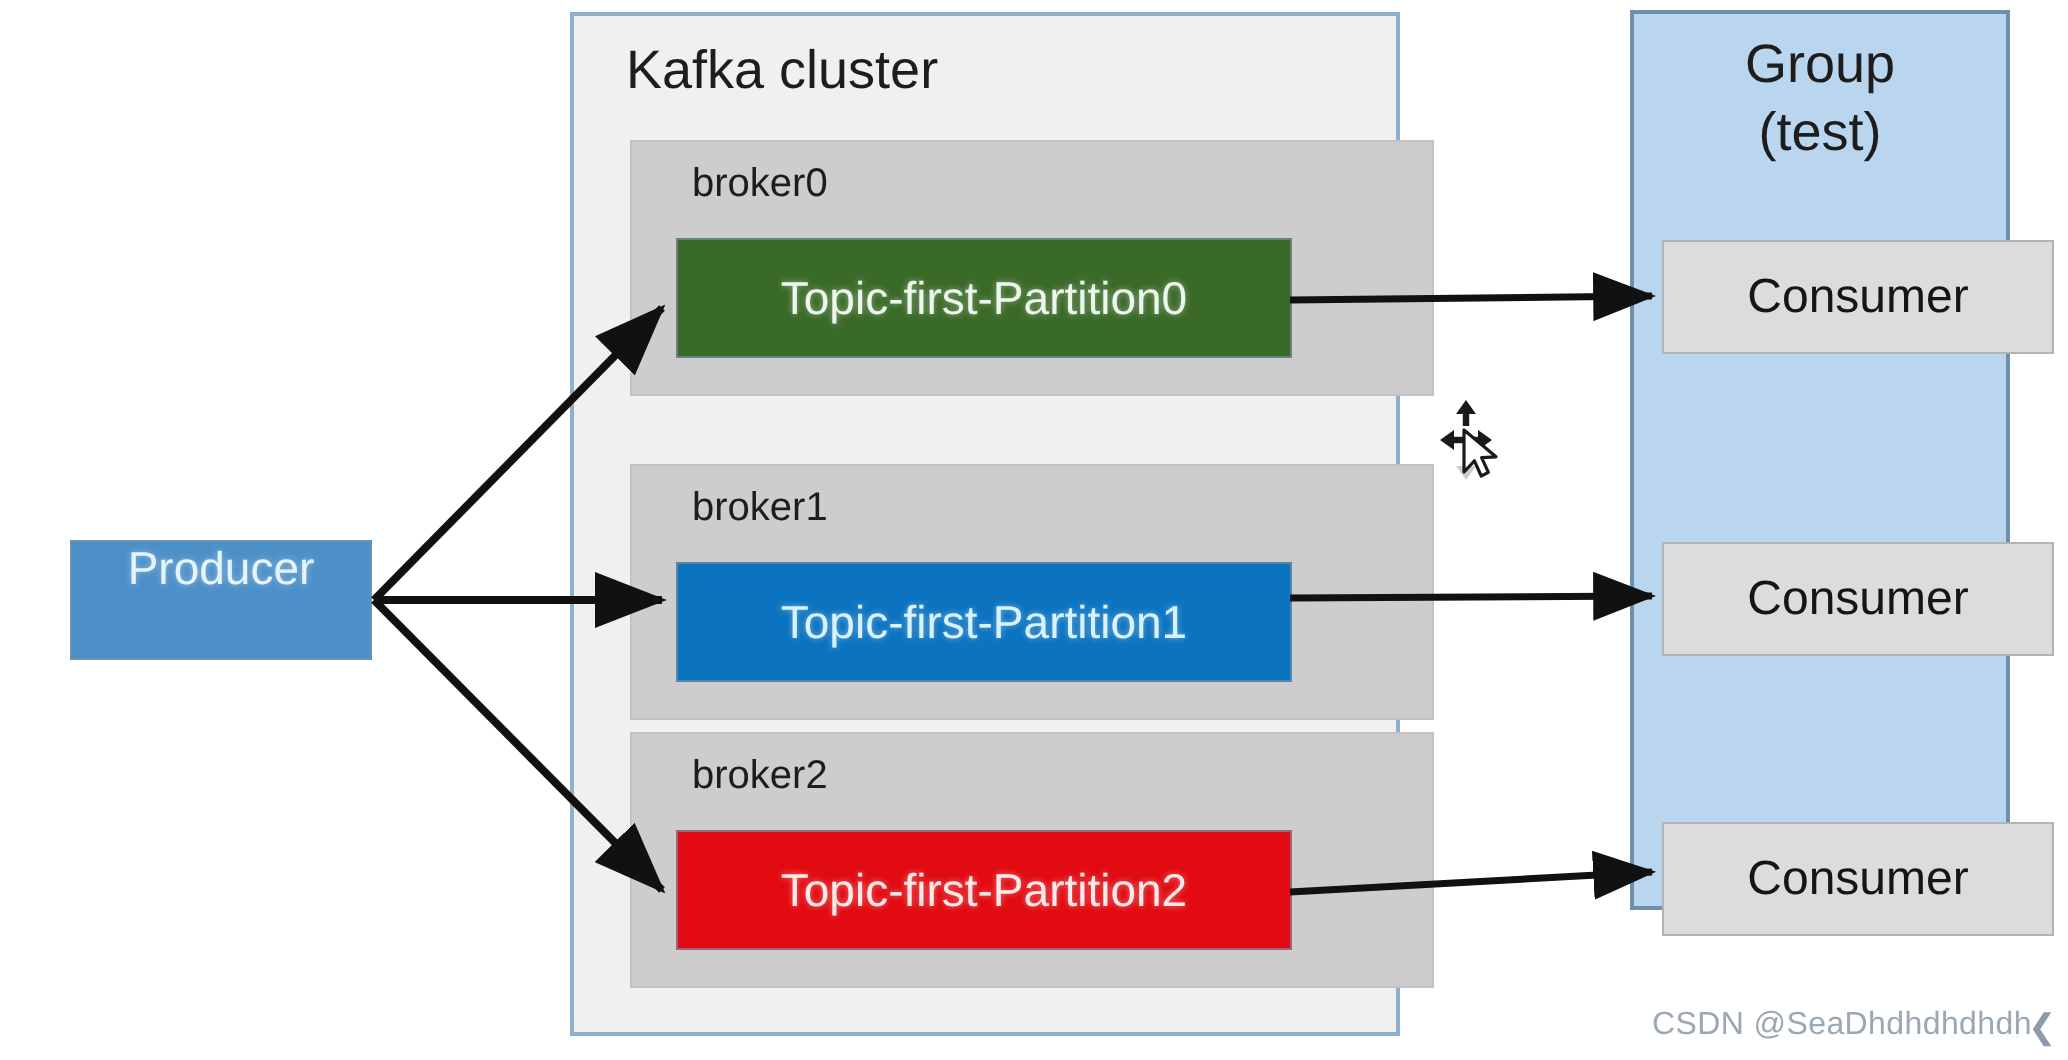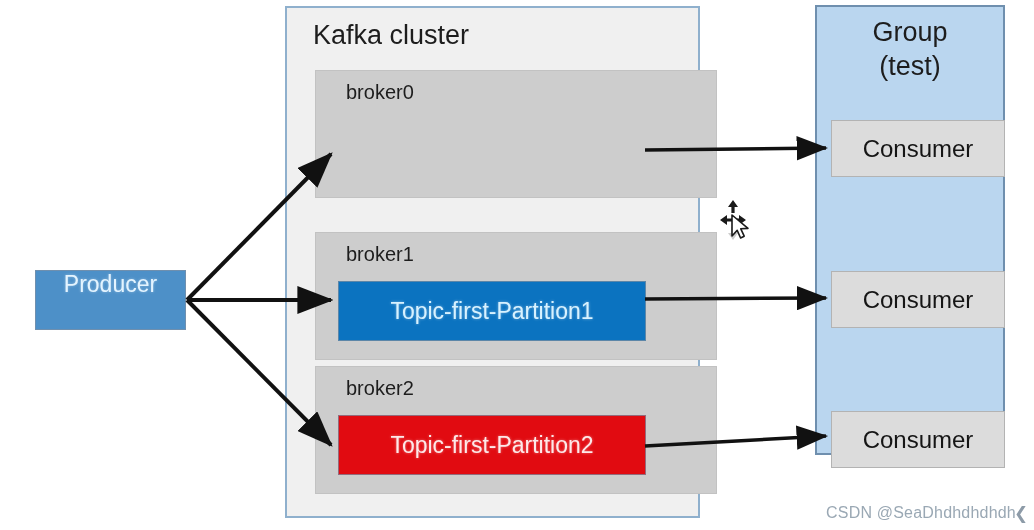--- a/index.html
+++ b/index.html
@@ -120,21 +120,21 @@
     top: 8px;
     width: 100%;
     text-align: center;
     font-size: 27px;
     line-height: 34px;
     color: #1d1d1d;
   }
   .consumer-box {
     position: absolute;
     left: 831px;
-    width: 174px;
+    width: 196px;
     height: 57px;
     background: #dcdcdc;
     border: 1px solid #b3b3b3;
     box-sizing: border-box;
     display: flex;
     align-items: center;
     justify-content: center;
   }
   .consumer-c1 { top: 120px; }
   .consumer-c2 { top: 271px; }
@@ -183,20 +183,23 @@
 </head>
 <body>
 
 <div id="canvas">
 
   <div class="cluster-panel"></div>
   <div class="cluster-title">Kafka cluster</div>
 
   <div class="broker-box broker-b0">
     <div class="broker-label">broker0</div>
+    <div class="partition-box p-green">
+      <span class="partition-label">Topic-first-Partition0</span>
+    </div>
   </div>
 
   <div class="broker-box broker-b1">
     <div class="broker-label">broker1</div>
     <div class="partition-box p-blue">
       <span class="partition-label">Topic-first-Partition1</span>
     </div>
   </div>
 
   <div class="broker-box broker-b2">

